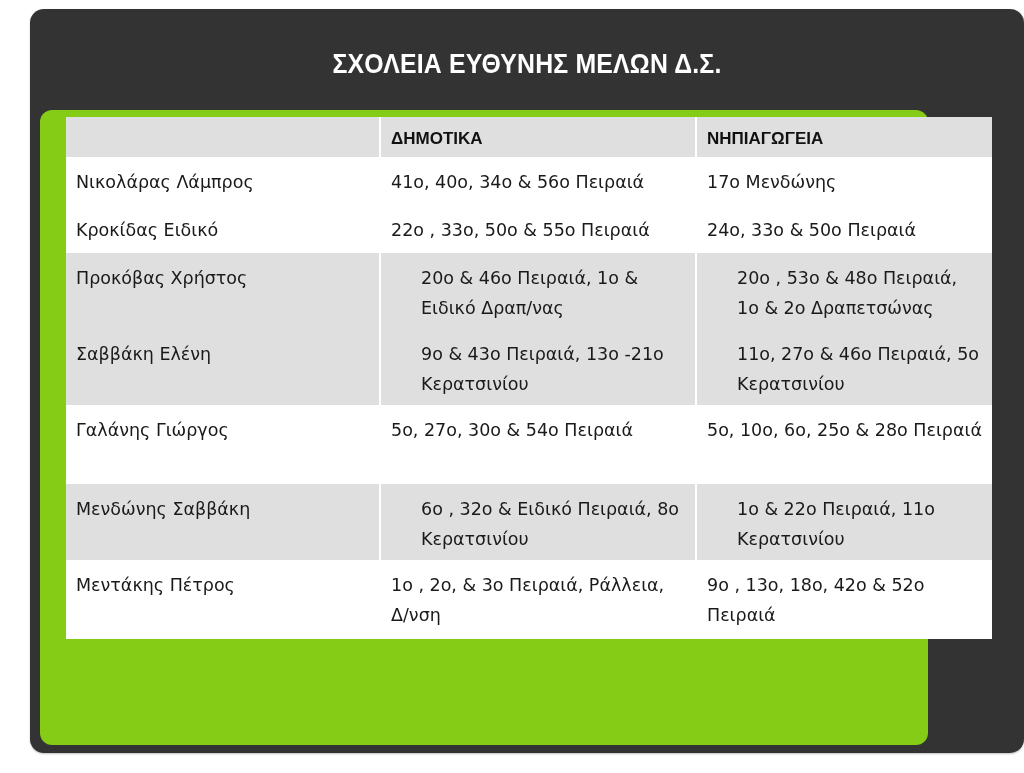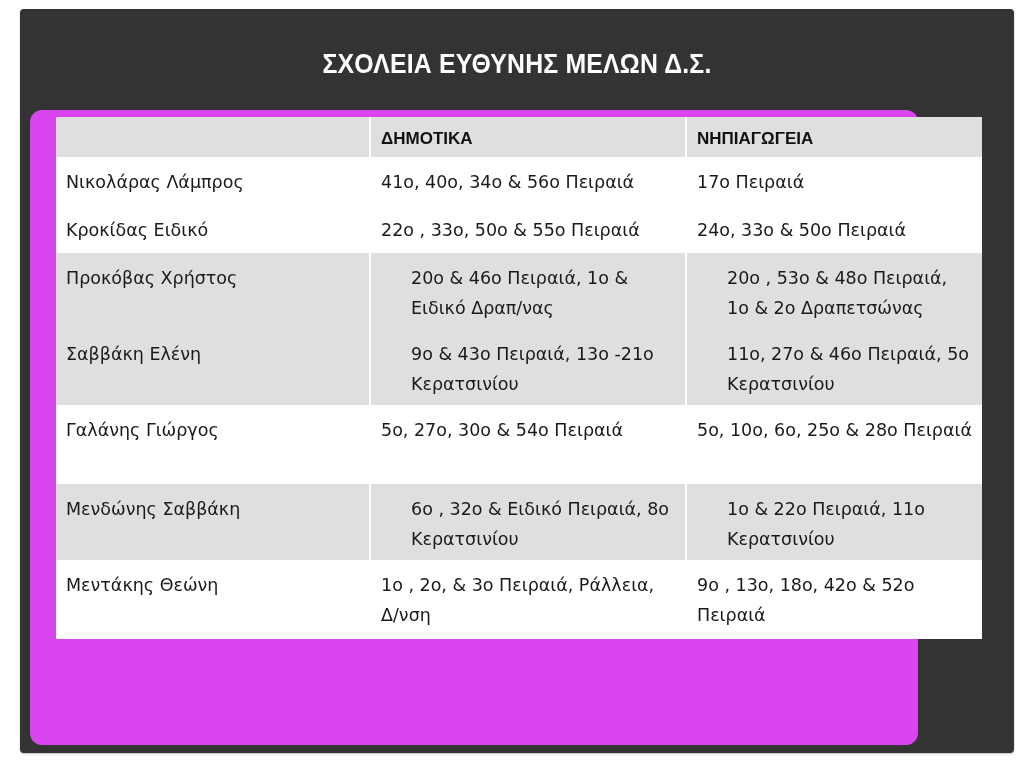--- a/index.html
+++ b/index.html
@@ -6,26 +6,26 @@
       margin: 0;
       padding: 0;
       width: 1024px;
       height: 773px;
       background: #ffffff;
       overflow: hidden;
       font-family: "DejaVu Sans", "Liberation Sans", sans-serif;
     }
     .outer-card {
       position: absolute;
-      left: 20px;
+      left: 30px;
       top: 9px;
       width: 994px;
       height: 744px;
       background: #333333;
-      border-radius: 4px;
+      border-radius: 14px;
       box-shadow: 0 1px 2px rgba(0,0,0,0.25);
     }
     .title {
       position: absolute;
       left: 0;
       top: 40px;
       width: 100%;
       text-align: center;
       color: #ffffff;
       font-family: "Liberation Sans", sans-serif;
@@ -33,21 +33,21 @@
       font-size: 27px;
       letter-spacing: 0.2px;
       transform: scaleX(0.92);
     }
     .inner-panel {
       position: absolute;
       left: 10px;
       top: 101px;
       width: 888px;
       height: 635px;
-      background: #d946ef;
+      background: #84cc16;
       border-radius: 12px;
     }
     table.schools {
       position: absolute;
       left: 26px;
       top: 7px;
       width: 926px;
       border-collapse: collapse;
       table-layout: fixed;
       font-family: "DejaVu Sans", sans-serif;
@@ -106,21 +106,21 @@
         <tr>
           <th></th>
           <th>ΔΗΜΟΤΙΚΑ</th>
           <th>ΝΗΠΙΑΓΩΓΕΙΑ</th>
         </tr>
       </thead>
       <tbody>
         <tr class="row-white h1">
           <td>Νικολάρας Λάμπρος</td>
           <td>41ο, 40ο, 34ο &amp; 56ο Πειραιά</td>
-          <td>17ο Πειραιά</td>
+          <td>17ο Μενδώνης</td>
         </tr>
         <tr class="row-white h1">
           <td>Κροκίδας Ειδικό</td>
           <td>22ο , 33ο, 50ο &amp; 55ο Πειραιά</td>
           <td>24ο, 33ο &amp; 50ο Πειραιά</td>
         </tr>
         <tr class="row-gray h2">
           <td>Προκόβας Χρήστος</td>
           <td>20ο &amp; 46ο Πειραιά, 1ο &amp; Ειδικό Δραπ/νας</td>
           <td>20ο , 53ο &amp; 48ο Πειραιά, 1ο &amp; 2ο Δραπετσώνας</td>
@@ -134,20 +134,20 @@
           <td>Γαλάνης Γιώργος</td>
           <td>5ο, 27ο, 30ο &amp; 54ο Πειραιά</td>
           <td>5ο, 10ο, 6ο, 25ο &amp; 28ο Πειραιά</td>
         </tr>
         <tr class="row-gray h2">
           <td>Μενδώνης Σαββάκη</td>
           <td>6ο , 32ο &amp; Ειδικό Πειραιά, 8ο Κερατσινίου</td>
           <td>1ο &amp; 22ο Πειραιά, 11ο Κερατσινίου</td>
         </tr>
         <tr class="row-white h-last">
-          <td>Μεντάκης Θεώνη</td>
+          <td>Μεντάκης Πέτρος</td>
           <td>1ο , 2ο, &amp; 3ο Πειραιά, Ράλλεια, Δ/νση</td>
           <td>9ο , 13ο, 18ο, 42ο &amp; 52ο Πειραιά</td>
         </tr>
       </tbody>
     </table>
   </div>
 </div>
 
 </body></html>

